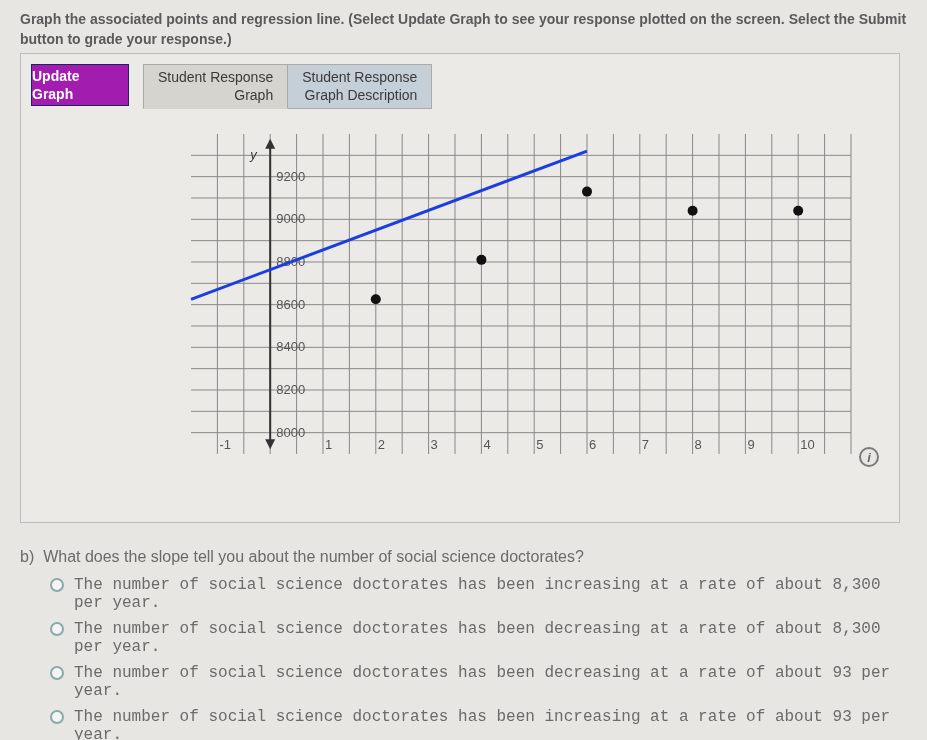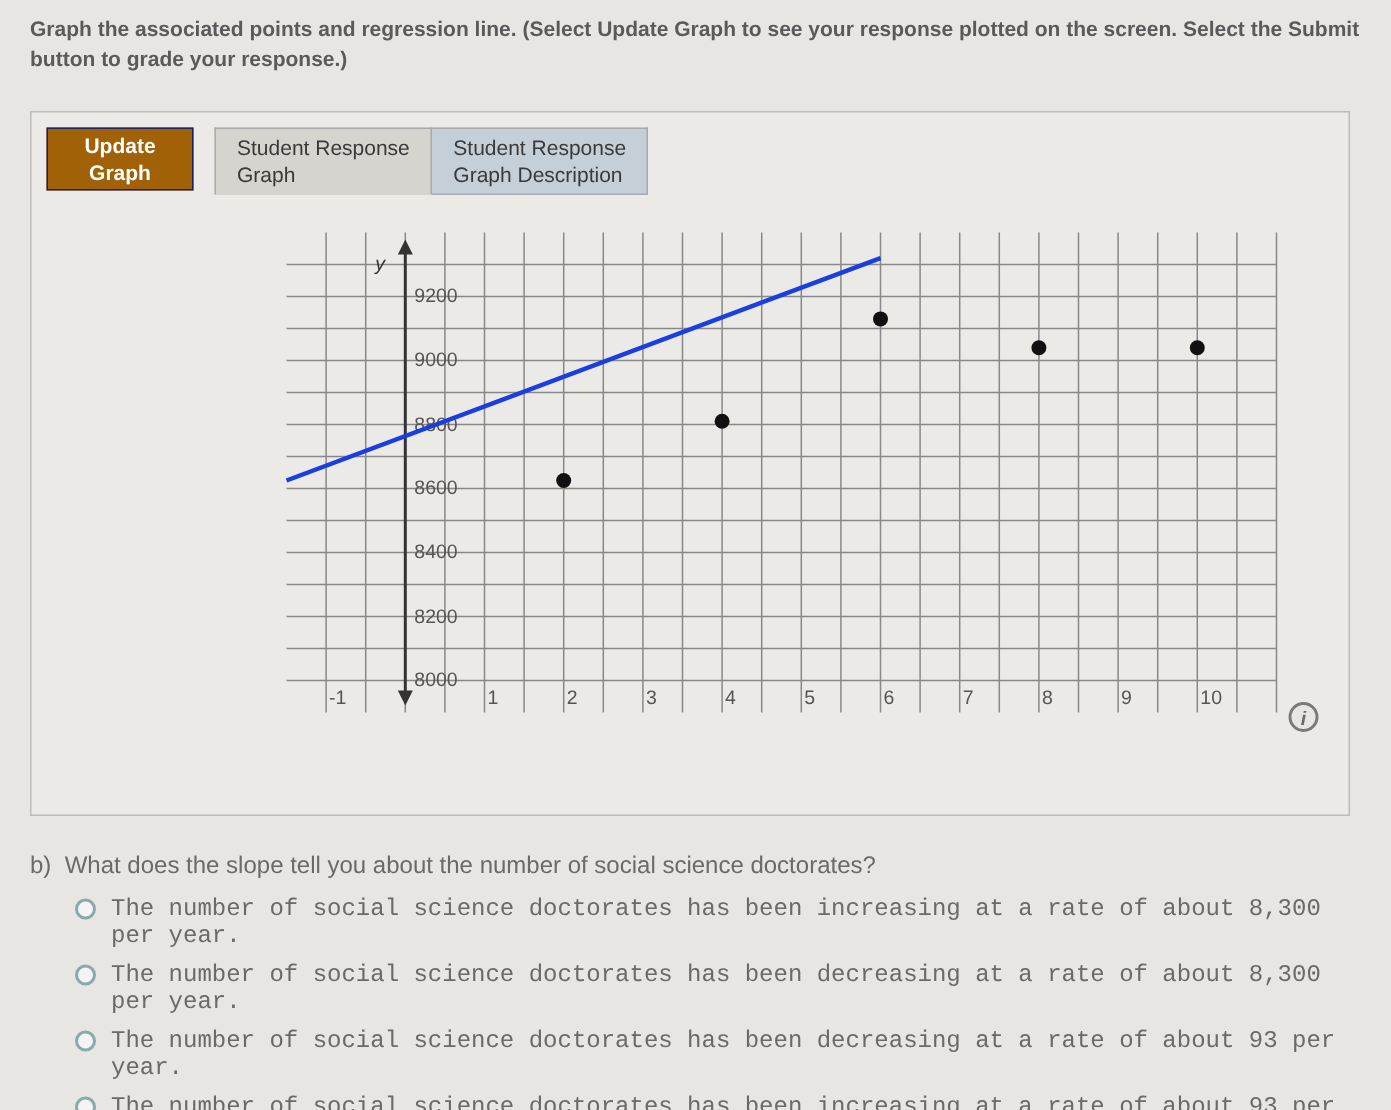--- a/index.html
+++ b/index.html
@@ -8,59 +8,59 @@
       background: #e8e6e2;
       width: 927px;
       height: 740px;
       padding: 10px 20px;
       color: #222;
       font-size: 14px;
       position: relative;
     }
     .instructions {
       font-weight: bold;
-      margin-bottom: 25px;
+      margin-bottom: 4px;
       line-height: 1.4;
       color: #5a5a5a;
     }
     .graph-container {
       border: 1px solid #bbb;
       background: #eceae6;
       padding: 10px;
       width: 880px;
       height: 470px;
       position: relative;
     }
     .update-btn {
       position: absolute;
       left: 10px;
       top: 10px;
       width: 98px;
       height: 42px;
-      background: #a16207;
+      background: #a21caf;
       color: #fff;
       border: 1px solid #1a2460;
       font-weight: bold;
       font-size: 14px;
-      text-align: center;
+      text-align: left;
       line-height: 1.3;
       padding-top: 0;
       cursor: pointer;
     }
     .tab-row {
       position: absolute;
       left: 122px;
       top: 10px;
       display: flex;
     }
     .tab {
       padding: 4px 14px;
       border: 1px solid #aaa;
       font-size: 14px;
-      text-align: left;
+      text-align: right;
       line-height: 1.25;
       cursor: pointer;
       color: #3a3a3a;
     }
     .tab.active {
       background: #d6d4cf;
       border-bottom: 1px solid #d6d4cf;
       font-weight: normal;
     }
     .tab.inactive {

